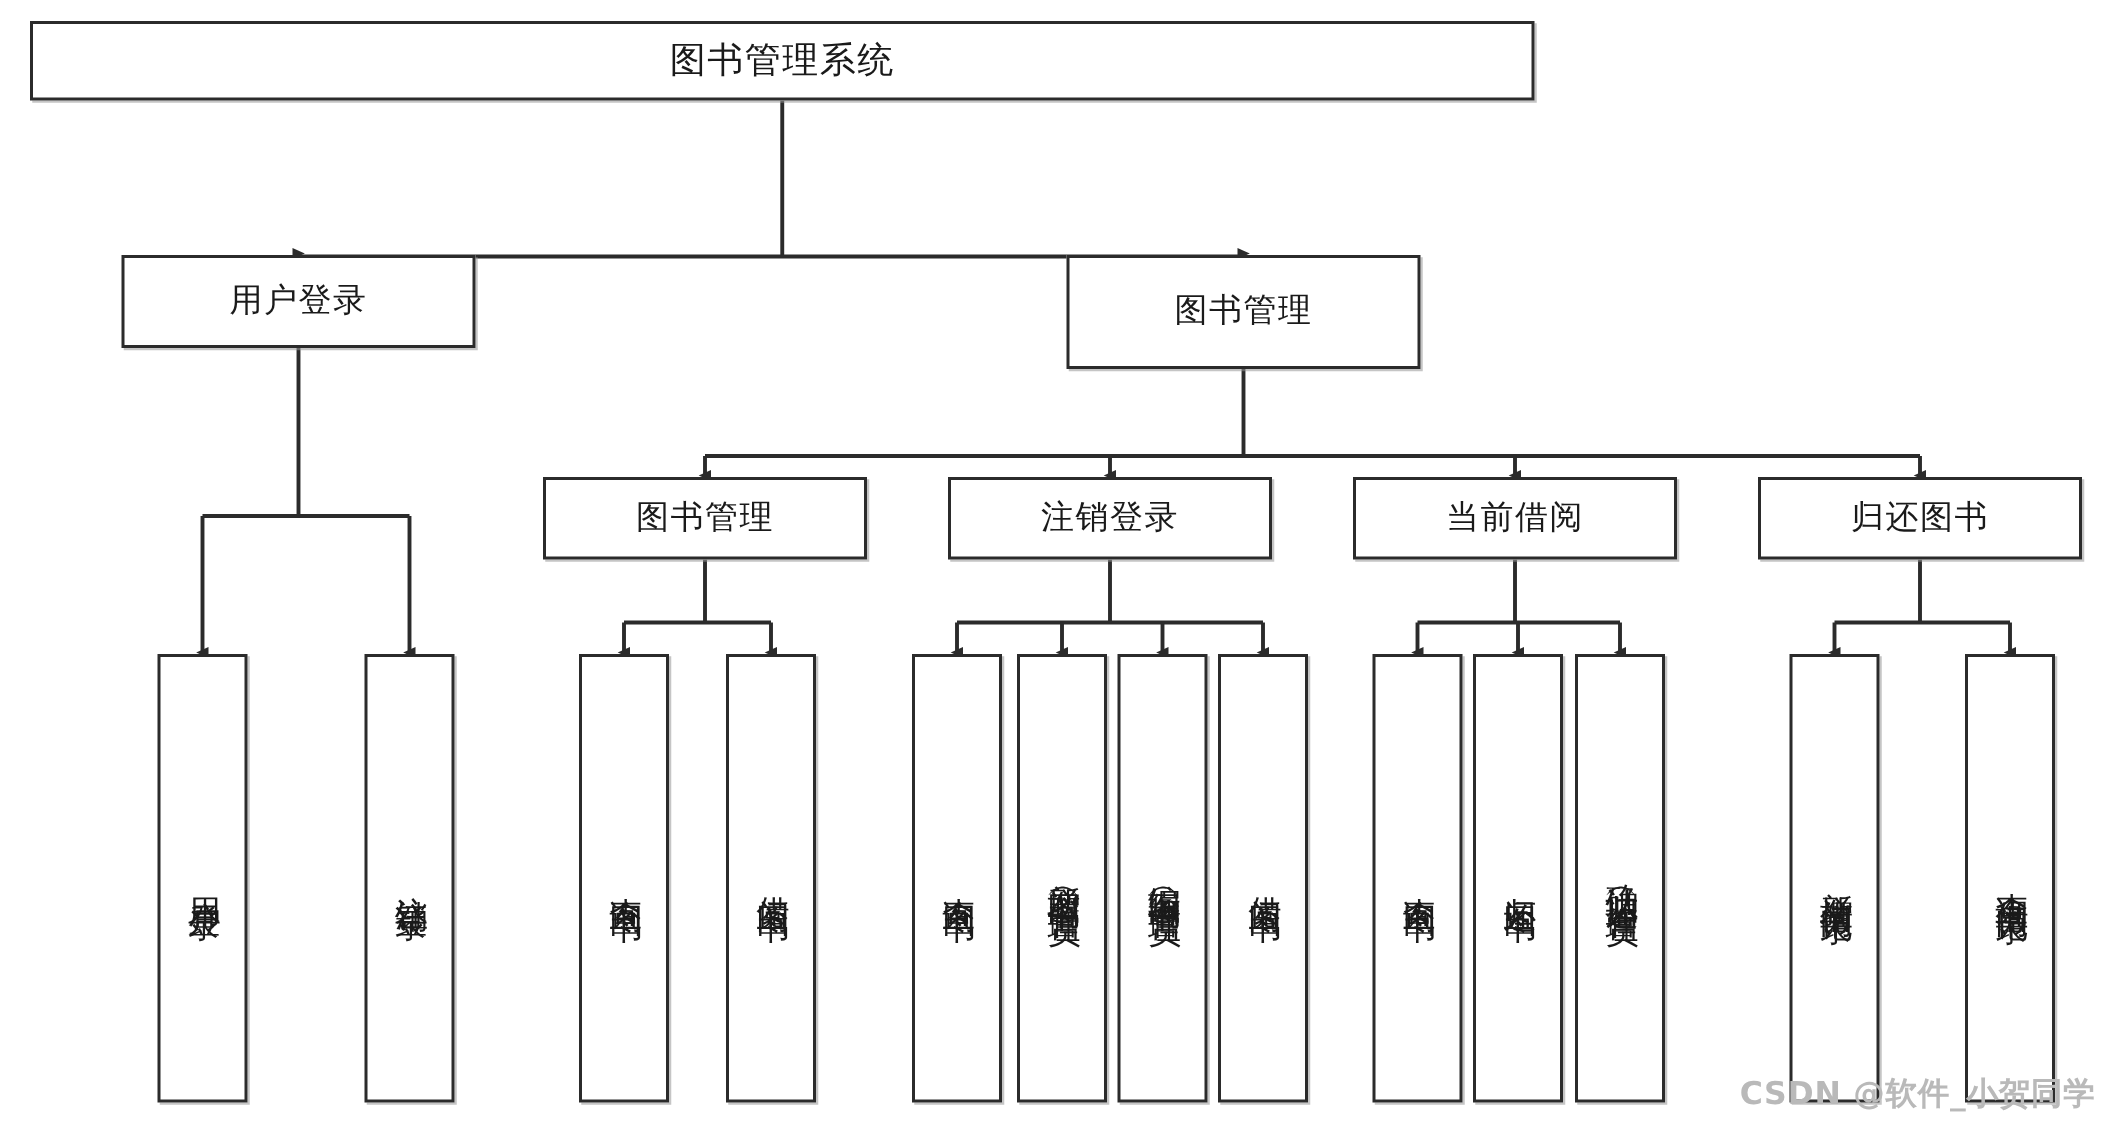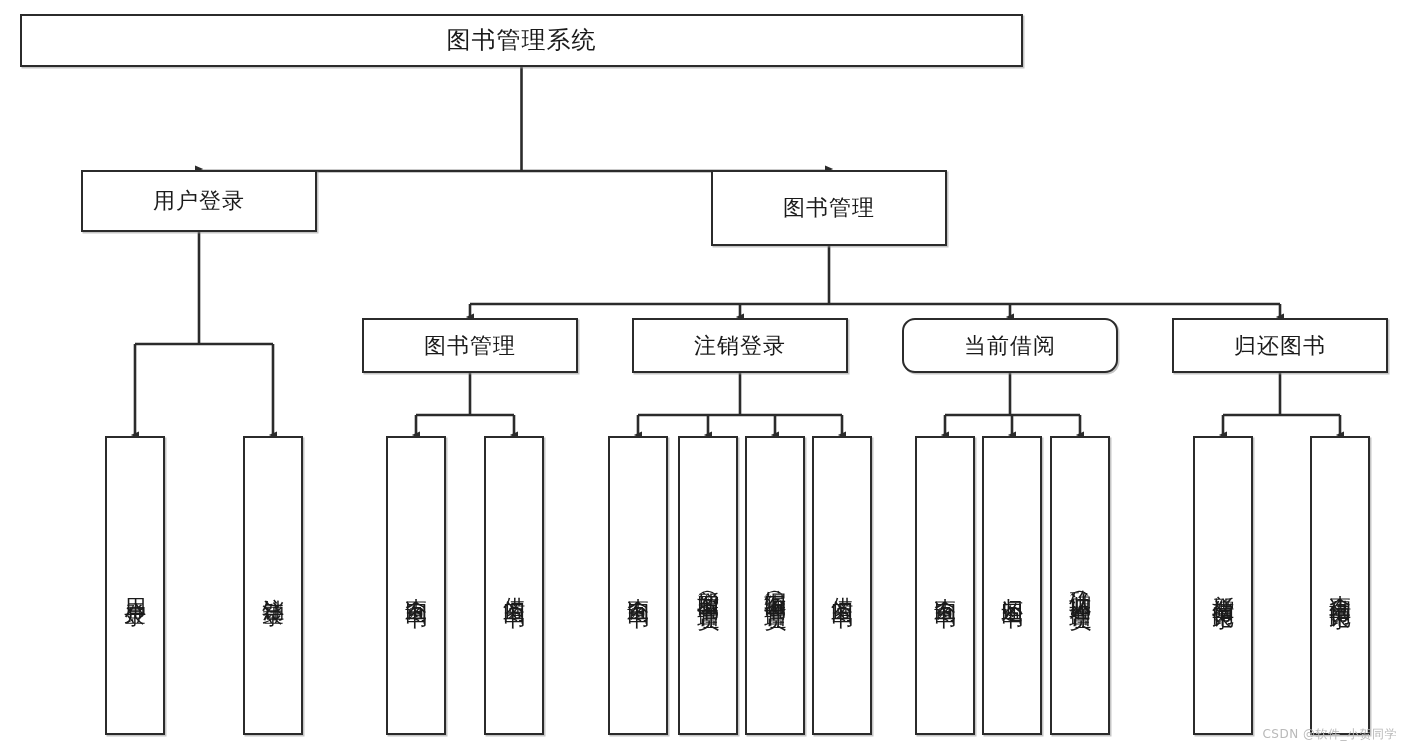--- a/index.html
+++ b/index.html
@@ -63,25 +63,26 @@
     line-height: 1.12;
     letter-spacing: 3px;
     white-space: nowrap;
   }
   .node.root .node-label { font-size: 24px; }
 
   #watermark {
     position: absolute;
     right: 8px;
     bottom: 4px;
-    font-size: 12px;
+    font-size: 21px;
     color: #b9b9b9;
     letter-spacing: 0.5px;
     z-index: 3;
     white-space: nowrap;
+    font-weight: bold;
   }
 </style>
 </head>
 <body>
 
 <div id="diagram-root">
 
   <svg id="edge-layer" viewBox="0 0 1405 747" xmlns="http://www.w3.org/2000/svg">
     <defs>
       <marker id="arrowhead" markerWidth="9" markerHeight="9" refX="4.2" refY="4.4" orient="auto" markerUnits="userSpaceOnUse">
@@ -134,21 +135,21 @@
       </div>
       <div class="node horiz level2" style="left: 711px; top: 170px; width: 236px; height: 76px;">
         <span class="node-label">图书管理</span>
       </div>
       <div class="node horiz level3" style="left: 362px; top: 318px; width: 216px; height: 55px;">
         <span class="node-label">图书管理</span>
       </div>
       <div class="node horiz level3" style="left: 632px; top: 318px; width: 216px; height: 55px;">
         <span class="node-label">注销登录</span>
       </div>
-      <div class="node horiz level3" style="left: 902px; top: 318px; width: 216px; height: 55px; border-radius: 13px;">
+      <div class="node horiz level3" style="left: 902px; top: 318px; width: 216px; height: 55px;">
         <span class="node-label">当前借阅</span>
       </div>
       <div class="node horiz level3" style="left: 1172px; top: 318px; width: 216px; height: 55px;">
         <span class="node-label">归还图书</span>
       </div>
       <div class="node vert leaf" style="left: 105px; top: 436px; width: 60px; height: 299px;">
         <span class="node-label">用户登录</span>
       </div>
       <div class="node vert leaf" style="left: 243px; top: 436px; width: 60px; height: 299px;">
         <span class="node-label">注销登录</span>

